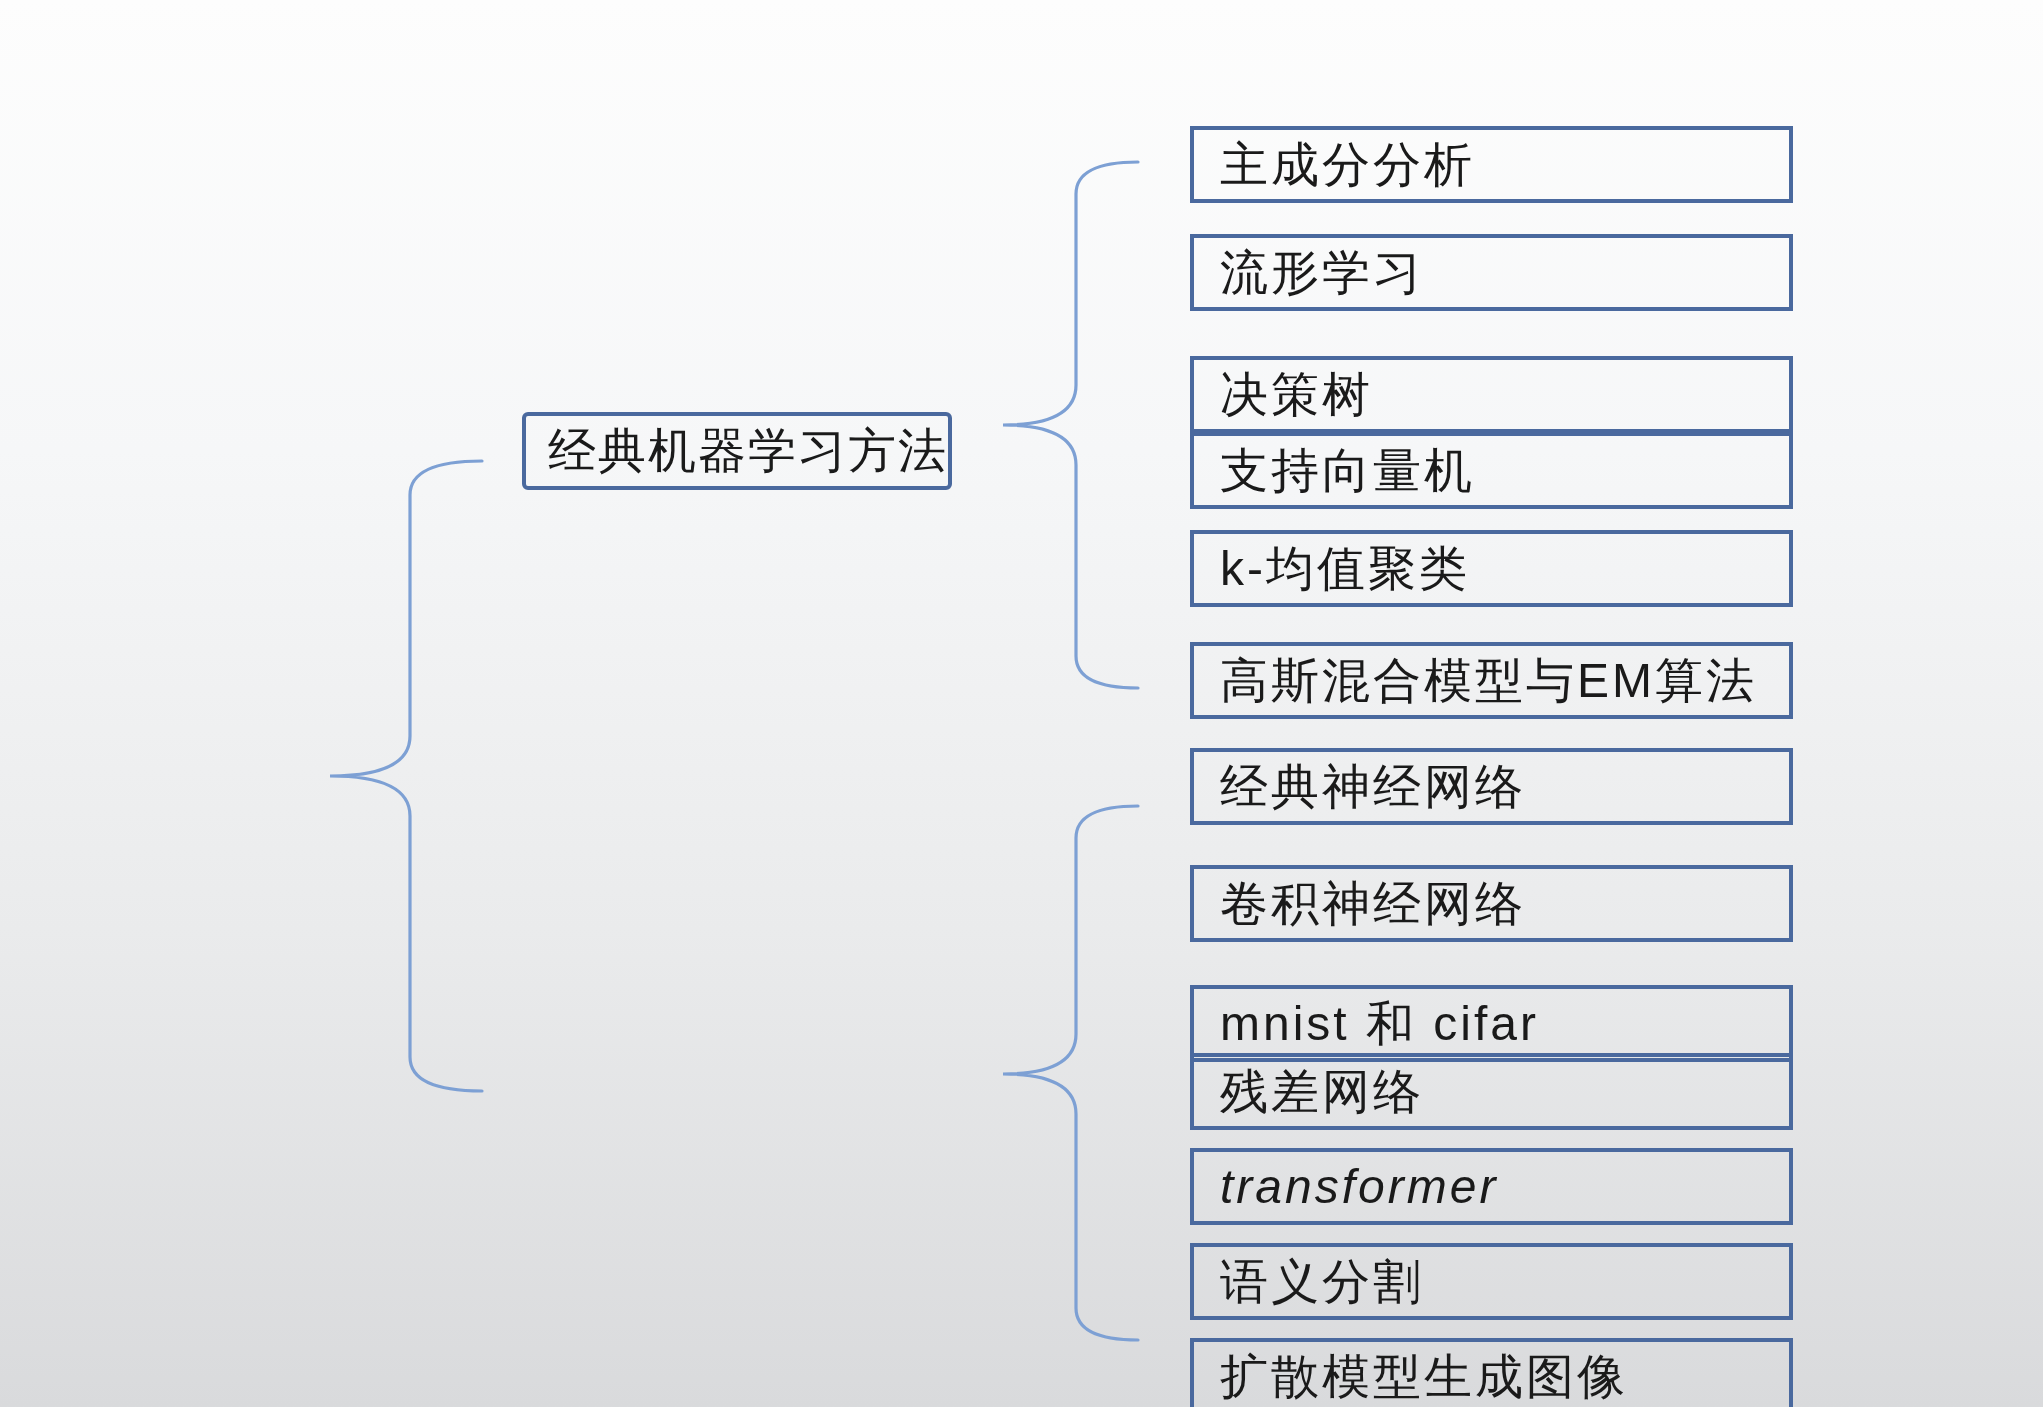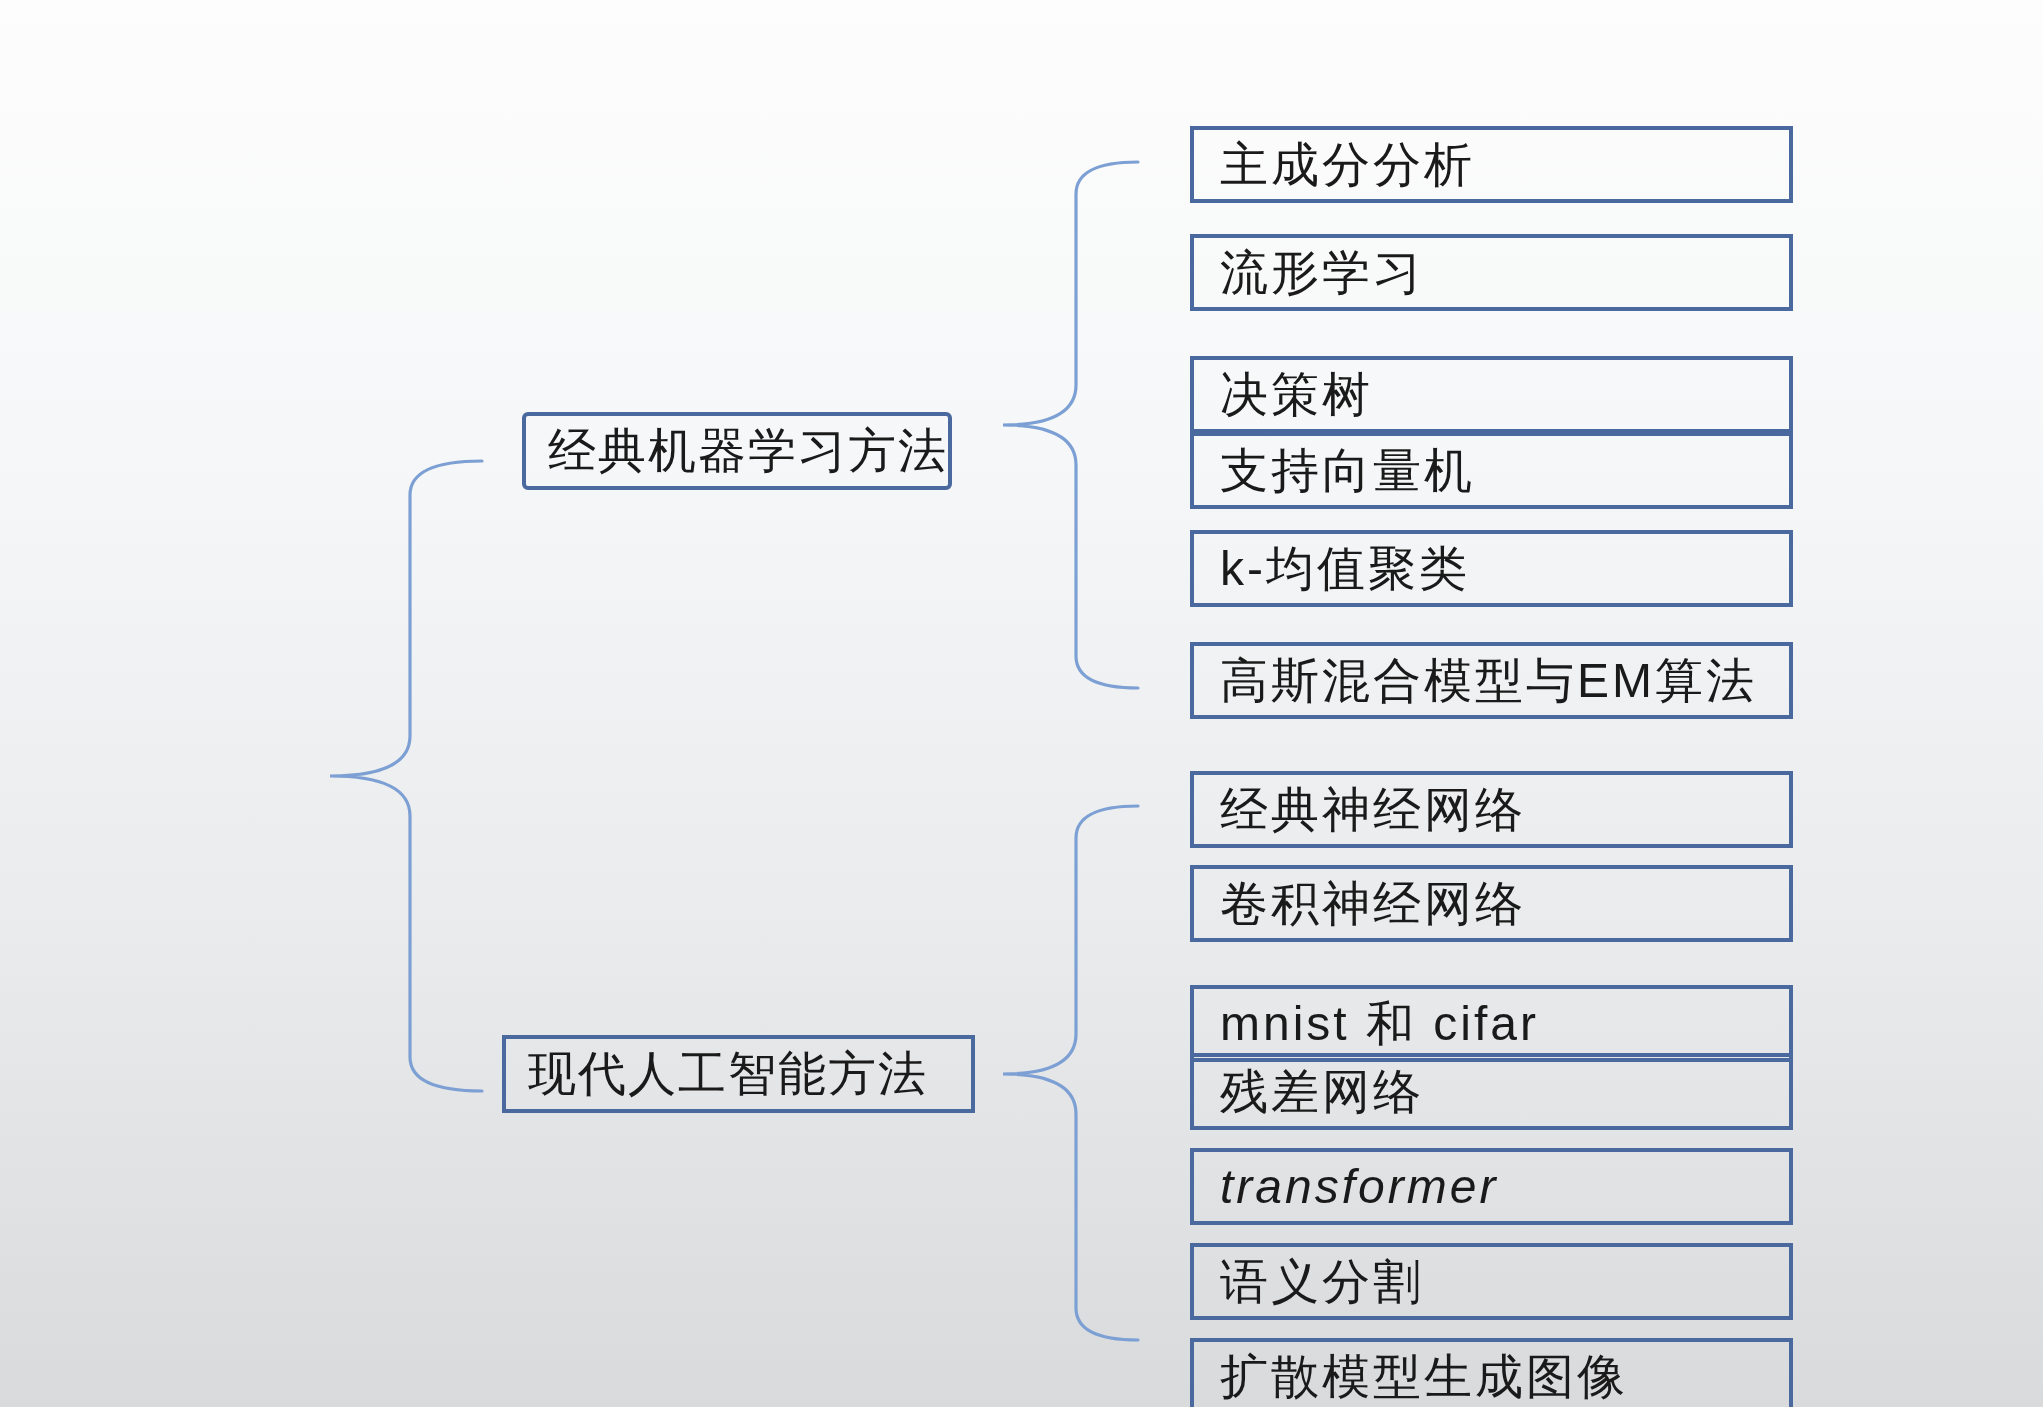--- a/index.html
+++ b/index.html
@@ -77,23 +77,20 @@
     <path id="brace-root" d="M 482 461 Q 410 461 410 495 L 410 736 Q 410 776 330 776 Q 410 776 410 816 L 410 1057 Q 410 1091 482 1091"></path>
     <path id="brace-classical" d="M 1138 162 Q 1076 162 1076 194 L 1076 385 Q 1076 425 1003 425 Q 1076 425 1076 465 L 1076 656 Q 1076 688 1138 688"></path>
     <path id="brace-modern" d="M 1138 806 Q 1076 806 1076 838 L 1076 1034 Q 1076 1074 1003 1074 Q 1076 1074 1076 1114 L 1076 1308 Q 1076 1340 1138 1340"></path>
   </svg>
 
 
   <div class="node-box parent-box" id="parent-classical" style="left:522px; top:412px; width:430px;border-radius:6px;">
     <span>经典机器学习方法</span>
   </div>
 
-  <div class="node-box parent-box" id="parent-modern" style="left:502px; top:1035px; width:473px;">
-    <span>现代人工智能方法</span>
-  </div>
 
   <div id="leaves-classical">
       <div class="node-box leaf-box" style="top: 126px;">
         <span>主成分分析</span>
       </div>
       <div class="node-box leaf-box" style="top: 234px;">
         <span>流形学习</span>
       </div>
       <div class="node-box leaf-box" style="top: 356px;">
         <span>决策树</span>
@@ -102,21 +99,21 @@
         <span>支持向量机</span>
       </div>
       <div class="node-box leaf-box" style="top: 530px;">
         <span>k-均值聚类</span>
       </div>
       <div class="node-box leaf-box" style="top: 642px;">
         <span>高斯混合模型与EM算法</span>
       </div>
     </div>
   <div id="leaves-modern">
-      <div class="node-box leaf-box" style="top: 771px;">
+      <div class="node-box leaf-box" style="top: 748px;">
         <span>经典神经网络</span>
       </div>
       <div class="node-box leaf-box" style="top: 865px;">
         <span>卷积神经网络</span>
       </div>
       <div class="node-box leaf-box" style="top: 959px; margin-top: 26px;">
         <span>mnist 和 cifar</span>
       </div>
       <div class="node-box leaf-box" style="top: 1053px;">
         <span>残差网络</span>

